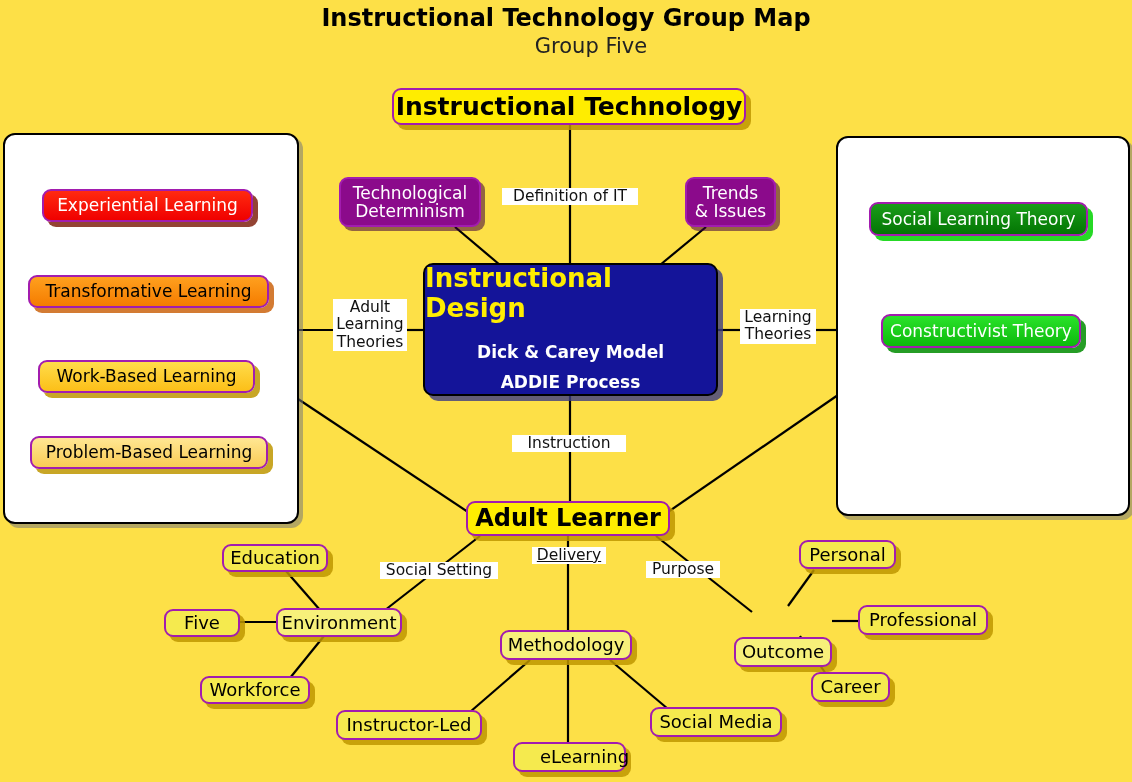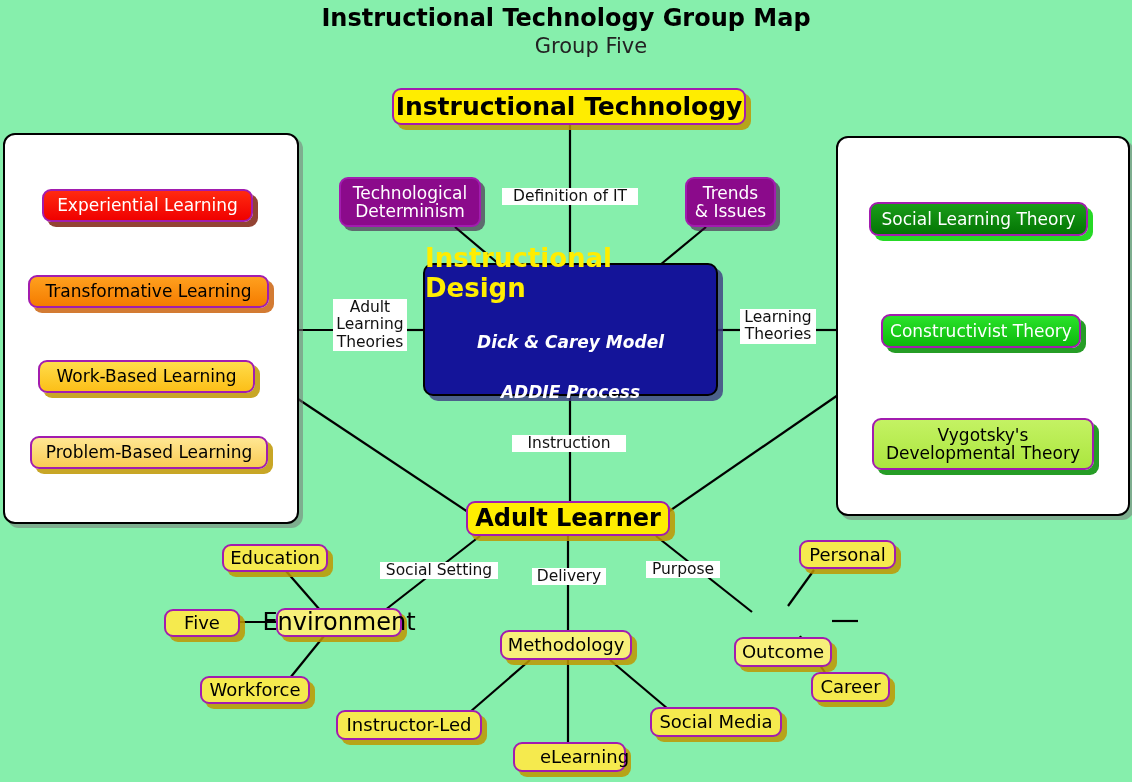--- a/index.html
+++ b/index.html
@@ -1,17 +1,17 @@
 <!DOCTYPE html>
 <html><head>
 <meta charset="utf-8">
 <style>
   html,body{margin:0;padding:0;background:#ffffff;}
   body{width:1132px;height:782px;font-family:"DejaVu Sans",sans-serif;}
-  #stage{position:relative;width:1132px;height:782px;overflow:hidden;background:#86efac;}
+  #stage{position:relative;width:1132px;height:782px;overflow:hidden;background:#fde047;}
 
   svg#edges{position:absolute;left:0;top:0;width:1132px;height:782px;}
 
   .title{position:absolute;left:0;top:4px;width:1132px;text-align:center;
          font-weight:bold;font-size:24px;color:#000;letter-spacing:0px;}
   .subtitle{position:absolute;left:0;top:34px;width:1132px;text-align:center;
             font-size:21px;color:#222;padding-left:25px;}
 
   .panel{position:absolute;border:2px solid #000;border-radius:12px;background:#fff;
          box-shadow:4px 4px 0 rgba(120,120,120,.55);}
@@ -31,21 +31,21 @@
   .paleyellow{background:#f7f07a;color:#000;}
   .lemon{background:#f5ea4e;color:#000;}
 
   .elabel{position:absolute;font-size:15.5px;color:#111;white-space:pre-line;
           text-align:center;line-height:1.12;background:#fff;}
 
   .idbox{position:absolute;box-sizing:border-box;background:#141499;border:2px solid #000;
          border-radius:10px;display:flex;flex-direction:column;align-items:center;
          justify-content:center;}
   .idbox .h{color:#ffed00;font-weight:bold;font-size:26px;margin-bottom:14px;}
-  .idbox .l{color:#fff;font-weight:bold;font-size:17px;margin:15px 0;font-style:italic;}
+  .idbox .l{color:#fff;font-weight:bold;font-size:17px;margin:5px 0;}
 </style>
 </head>
 <body>
 
 <div id="stage">
 
   <svg id="edges" viewBox="0 0 1132 782" xmlns="http://www.w3.org/2000/svg">
     <g stroke="#000" stroke-width="2.2" fill="none">
 
       <line x1="570" y1="125" x2="570" y2="263"></line>
@@ -111,21 +111,21 @@
   </div>
 
   <div class="elabel" style="left:502px;top:188px;width:136px;">Definition of IT</div>
   <div class="elabel" style="left:333px;top:299px;width:74px;">Adult
 Learning
 Theories</div>
   <div class="elabel" style="left:740px;top:309px;width:76px;">Learning
 Theories</div>
   <div class="elabel" style="left:512px;top:435px;width:114px;">Instruction</div>
   <div class="elabel" style="left:380px;top:562px;width:118px;">Social Setting</div>
-  <div class="elabel" style="left:532px;top:568px;width:74px;">Delivery</div>
+  <div class="elabel" style="left:532px;top:547px;width:74px;text-decoration:underline;">Delivery</div>
   <div class="elabel" style="left:646px;top:561px;width:74px;">Purpose</div>
 
   <div class="node yellow sh" style="left:466px;top:501px;width:204px;height:35px;font-size:24px;font-weight:bold;">
     <span>Adult Learner</span>
   </div>
 
   <div class="panel" style="left:3px;top:133px;width:292px;height:387px;"></div>
   <div class="node sh-red" style="left:42px;top:189px;width:211px;height:33px;background:linear-gradient(#ff2a10,#f00000);color:#fff;font-size:17px;">
     <span>Experiential Learning</span>
   </div>
@@ -139,32 +139,28 @@
     <span>Problem-Based Learning</span>
   </div>
 
   <div class="panel" style="left:836px;top:136px;width:290px;height:376px;"></div>
   <div class="node sh-grn" style="left:869px;top:202px;width:219px;height:34px;background:linear-gradient(#1a9c1a,#037603);color:#fff;font-size:17px;">
     <span>Social Learning Theory</span>
   </div>
   <div class="node sh-grn2" style="left:881px;top:314px;width:200px;height:34px;background:linear-gradient(#2ae22a,#0cba0c);color:#fff;font-size:17px;">
     <span>Constructivist Theory</span>
   </div>
-  <div class="node sh-grn2" style="left:872px;top:418px;width:222px;height:52px;background:linear-gradient(#c4f263,#abe63f);color:#000;font-size:17px;">
-    <span>Vygotsky's
-Developmental Theory</span>
-  </div>
 
   <div class="node lemon sh" style="left:222px;top:544px;width:106px;height:28px;font-size:18px;">
     <span>Education</span>
   </div>
   <div class="node lemon sh" style="left:164px;top:609px;width:76px;height:28px;font-size:18px;">
     <span>Five</span>
   </div>
-  <div class="node paleyellow sh" style="left:276px;top:608px;width:126px;height:29px;font-size:24px;">
+  <div class="node paleyellow sh" style="left:276px;top:608px;width:126px;height:29px;font-size:18px;">
     <span>Environment</span>
   </div>
   <div class="node lemon sh" style="left:200px;top:676px;width:110px;height:28px;font-size:18px;">
     <span>Workforce</span>
   </div>
 
   <div class="node paleyellow sh" style="left:500px;top:630px;width:132px;height:30px;font-size:18px;">
     <span>Methodology</span>
   </div>
   <div class="node lemon sh" style="left:336px;top:710px;width:146px;height:30px;font-size:18px;text-align:center;">
@@ -176,17 +172,20 @@
   <div class="node lemon sh" style="left:650px;top:707px;width:132px;height:30px;font-size:18px;">
     <span>Social Media</span>
   </div>
 
   <div class="node lemon sh" style="left:799px;top:540px;width:97px;height:29px;font-size:18px;">
     <span>Personal</span>
   </div>
   <div class="node paleyellow sh" style="left:734px;top:605px;width:98px;height:30px;font-size:18px;margin-top:32px;">
     <span>Outcome</span>
   </div>
+  <div class="node lemon sh" style="left:858px;top:605px;width:130px;height:30px;font-size:18px;">
+    <span>Professional</span>
+  </div>
   <div class="node lemon sh" style="left:811px;top:672px;width:79px;height:30px;font-size:18px;">
     <span>Career</span>
   </div>
 
 </div>
 
 </body></html>

